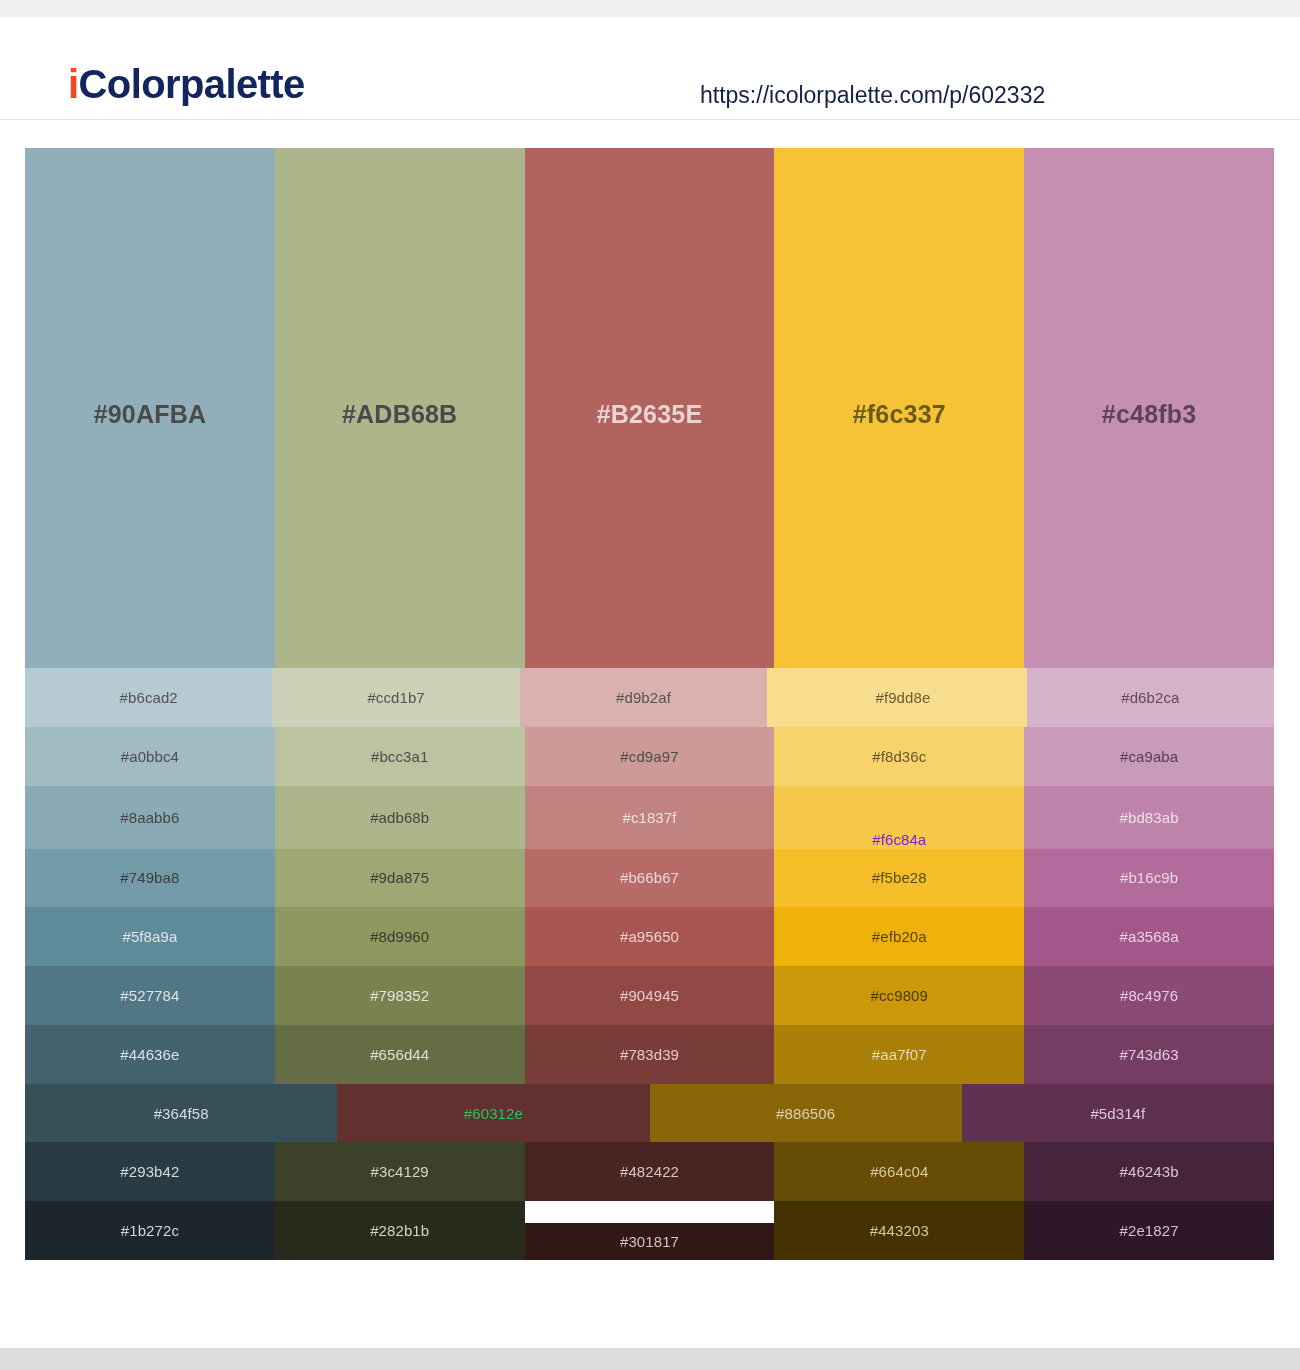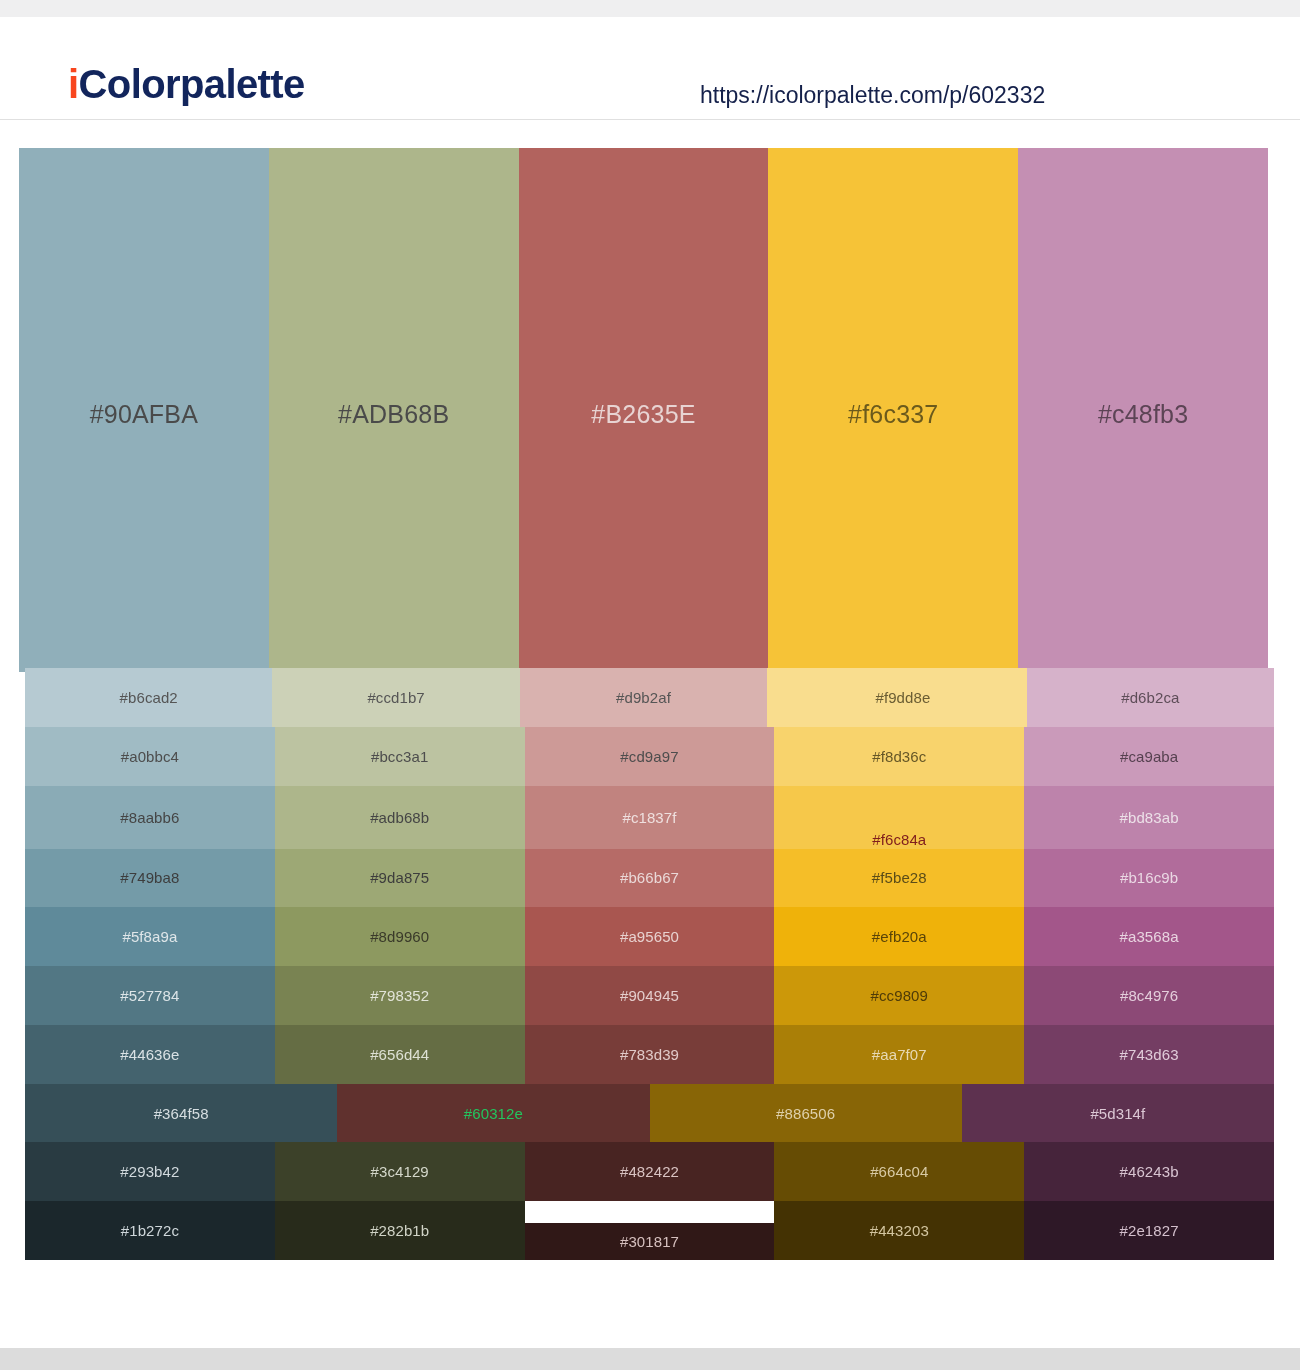--- a/index.html
+++ b/index.html
@@ -56,25 +56,26 @@
     top: 64px;
     font-size: 23px;
     color: #14204a;
     line-height: 28px;
     white-space: nowrap;
   }
 
   
   .palette-strip {
     position: absolute;
-    left: 19px;
+    left: 25px;
     top: 148px;
     width: 1249px;
     height: 524px;
     display: flex;
+    font-weight: bold;
   }
   .palette-swatch {
     flex: 1 1 0;
     position: relative;
     display: flex;
     align-items: center;
     justify-content: center;
   }
   .palette-swatch .swatch-label {
     font-size: 25px;
@@ -189,21 +190,21 @@
       <div class="shade-cell" style="background-color: rgb(138, 171, 182);">
         <span class="shade-label" style="color: rgb(69, 69, 69);">#8aabb6</span>
       </div>
       <div class="shade-cell" style="background-color: rgb(173, 182, 139);">
         <span class="shade-label" style="color: rgb(69, 69, 69);">#adb68b</span>
       </div>
       <div class="shade-cell" style="background-color: rgb(193, 131, 127);">
         <span class="shade-label" style="color: rgb(239, 224, 223);">#c1837f</span>
       </div>
       <div class="shade-cell" style="background-color: rgb(246, 200, 74);">
-        <span class="shade-label" style="color: #7f1d1d; margin-top: 44px;">#f6c84a</span>
+        <span class="shade-label" style="color: #6d28d9; margin-top: 44px;">#f6c84a</span>
       </div>
       <div class="shade-cell" style="background-color: rgb(189, 131, 171);">
         <span class="shade-label" style="color: rgb(236, 224, 232);">#bd83ab</span>
       </div>
     </div>
     <div class="shade-row">
       <div class="shade-cell" style="background-color: rgb(116, 155, 168);">
         <span class="shade-label" style="color: rgb(61, 61, 61);">#749ba8</span>
       </div>
       <div class="shade-cell" style="background-color: rgb(157, 168, 117);">

